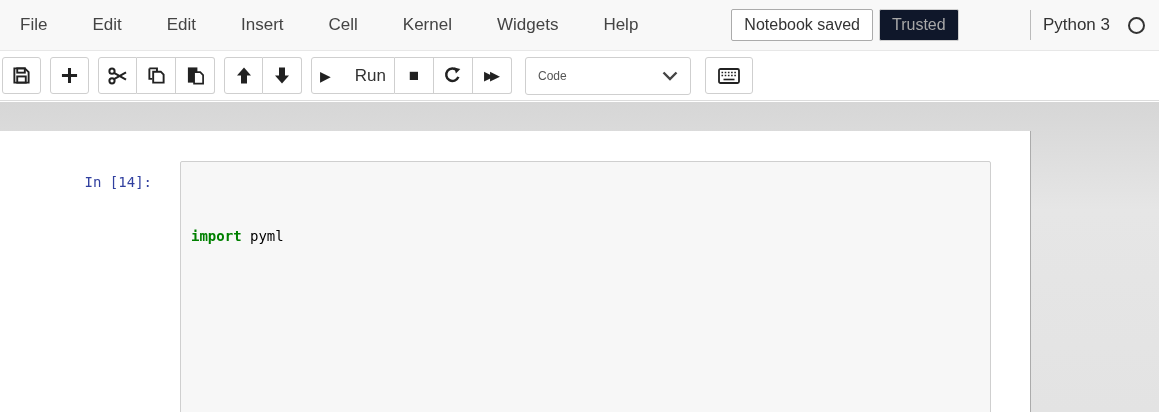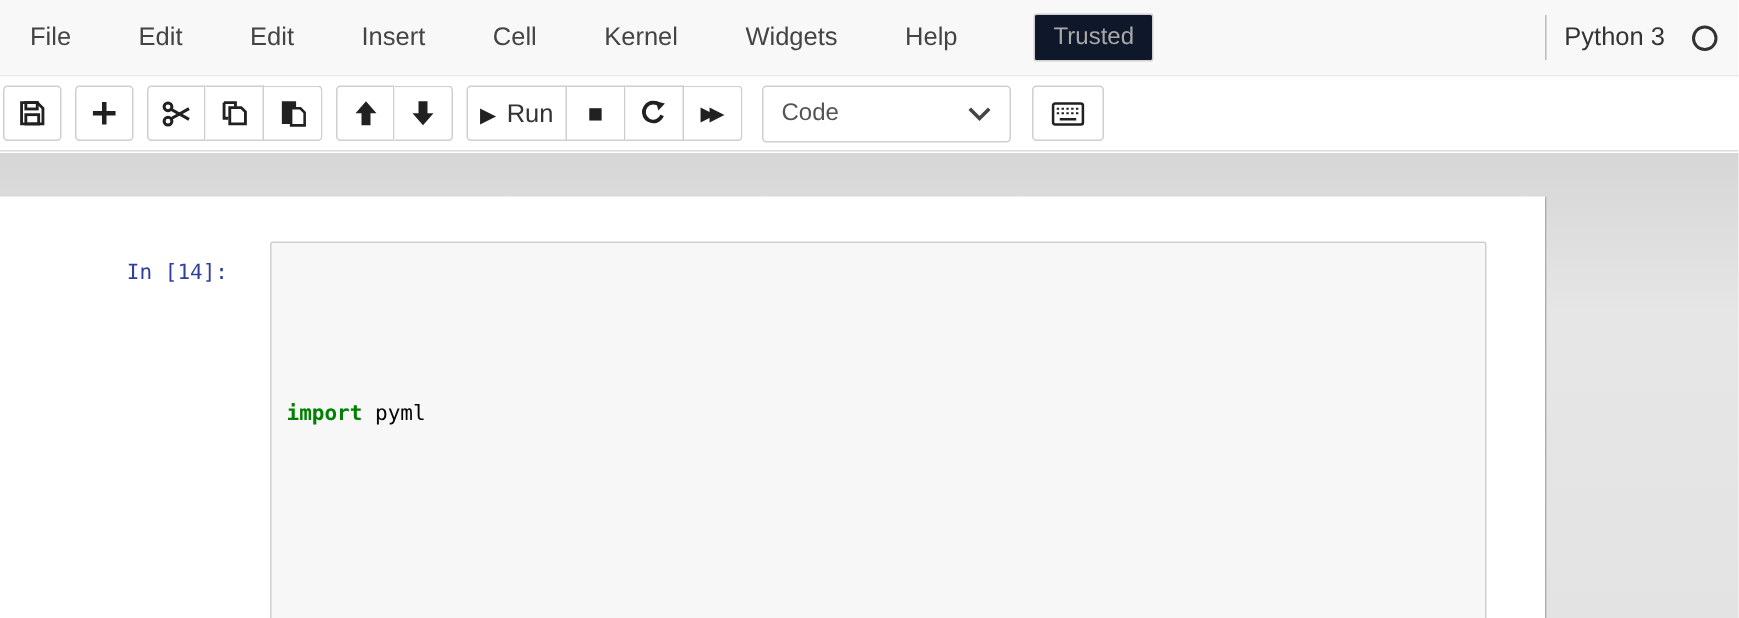--- a/index.html
+++ b/index.html
@@ -23,63 +23,64 @@
   .toolbar { height:50px; background:#fff; border-bottom:1px solid #dcdcdc;
              display:flex; align-items:center; padding-left:2px; }
   .btn-group { display:flex; margin-right:9px; }
   .tbtn { min-width:39px; height:37px; background:#fff; border:1px solid #cfcfcf;
           display:flex; align-items:center; justify-content:center; color:#212121;
           cursor:pointer; padding:0 8px; }
   .btn-group .tbtn { border-radius:0; border-left-width:0; }
   .btn-group .tbtn:first-child { border-left-width:1px; border-radius:3px 0 0 3px; }
   .btn-group .tbtn:last-child { border-radius:0 3px 3px 0; }
   .btn-group .tbtn:only-child { border-radius:3px; }
-  .run-label { font-size:17px; color:#333; margin-left:7px; }
+  .run-label { font-size:17px; color:#333; margin-left:24px; }
   .run-tri { font-size:14px; color:#212121; }
   .ff-glyph { font-size:13px; letter-spacing:-4px; padding-right:4px; color:#212121; }
   .stop-glyph { font-size:17px; color:#212121; }
   .cell-type-select { margin-left:4px; width:166px; height:38px; border:1px solid #cfcfcf;
           border-radius:3px; background:#fff; display:flex; align-items:center;
           padding:0 12px; cursor:pointer; }
-  .cell-type-label { font-size:16px; color:#555; flex:1; }
+  .cell-type-label { font-size:12px; color:#555; flex:1; }
   .kb-btn { margin-left:14px; width:48px; }
 
   
   .site { position:absolute; left:0; right:0; top:102px; bottom:0;
           background:linear-gradient(180deg,#d6d6d6 0%, #e6e6e6 35%, #e3e3e3 100%); }
   .notebook { position:absolute; left:0; top:29px; width:1031px; bottom:-1px;
               background:#fff; border-right:1px solid #ababab; }
 
   .cell-row { display:flex; }
   .cell-row.input { padding-top:30px; }
   .prompt { width:180px; flex:0 0 180px; text-align:right; padding-right:28px;
             font-family:"DejaVu Sans Mono", monospace; font-size:14px; }
   .in-prompt  { color:#303F9F; padding-top:13px; }
   .input-box { flex:1; margin-right:39px; background:#f7f7f7; border:1px solid #cfcfcf;
                border-radius:2px; padding:9px 10px 10px 10px; }
   .code { font-family:"DejaVu Sans Mono", monospace; font-size:14px; line-height:26px;
           color:#000; white-space:pre; }
-  .code-line { min-height:26px;margin-top:40px; }
+  .code-line { min-height:26px; }
   .kw  { color:#008000; font-weight:bold; }
   .str { color:#BA2121; }
   .op  { color:#AA22FF; }
   .icon-stroke { stroke:#212121; fill:none; stroke-width:2; }
 </style>
 </head>
 <body>
 
 <div class="menubar">
   <span class="menu-item">File</span>
   <span class="menu-item">Edit</span>
   <span class="menu-item">Edit</span>
   <span class="menu-item">Insert</span>
   <span class="menu-item">Cell</span>
   <span class="menu-item">Kernel</span>
   <span class="menu-item">Widgets</span>
   <span class="menu-item">Help</span>
+  <span class="notif-box">Notebook saved</span>
   <span class="trusted-box">Trusted</span>
   <span class="mb-spacer"></span>
   <span class="kernel-divider"></span>
   <span class="kernel-name">Python 3</span>
   <span class="kernel-circle"></span>
 </div>
 
 <div class="toolbar">
   <div class="btn-group">
     <div class="tbtn">

